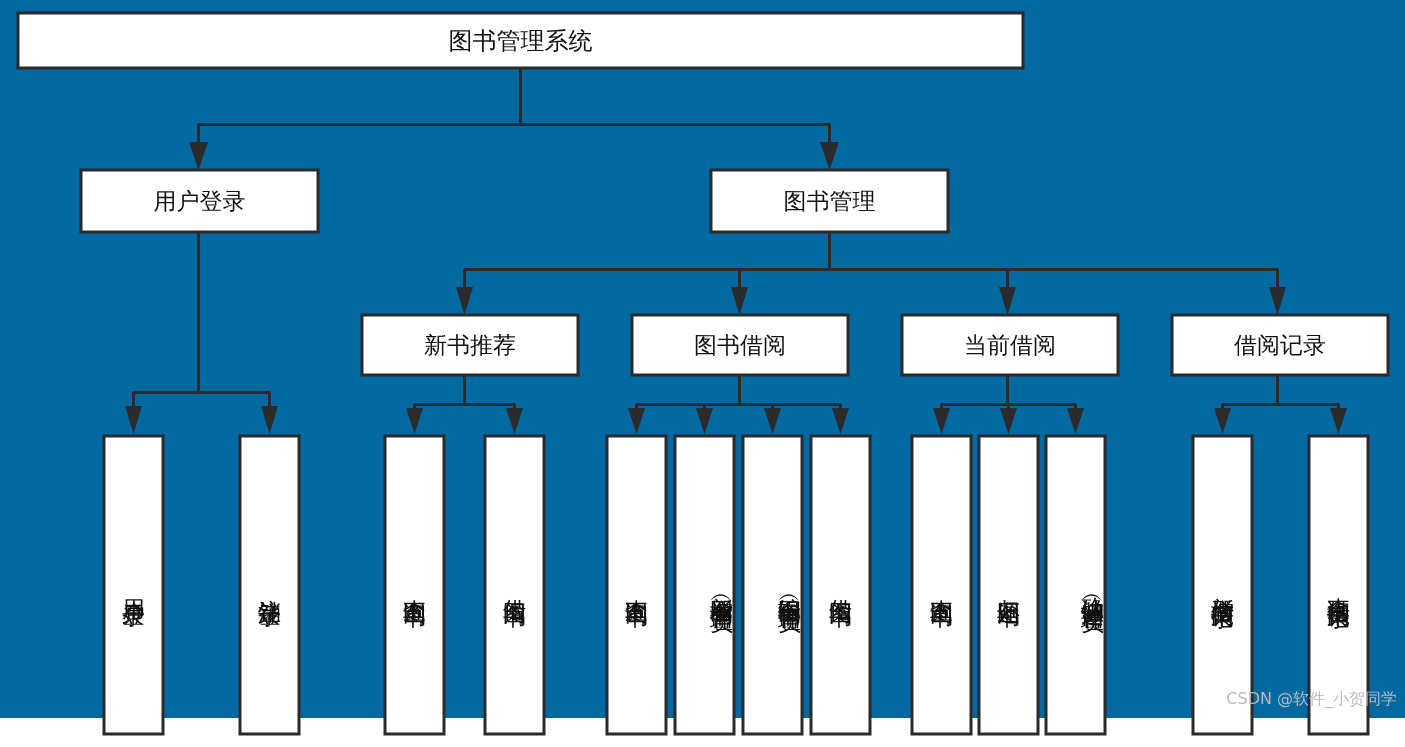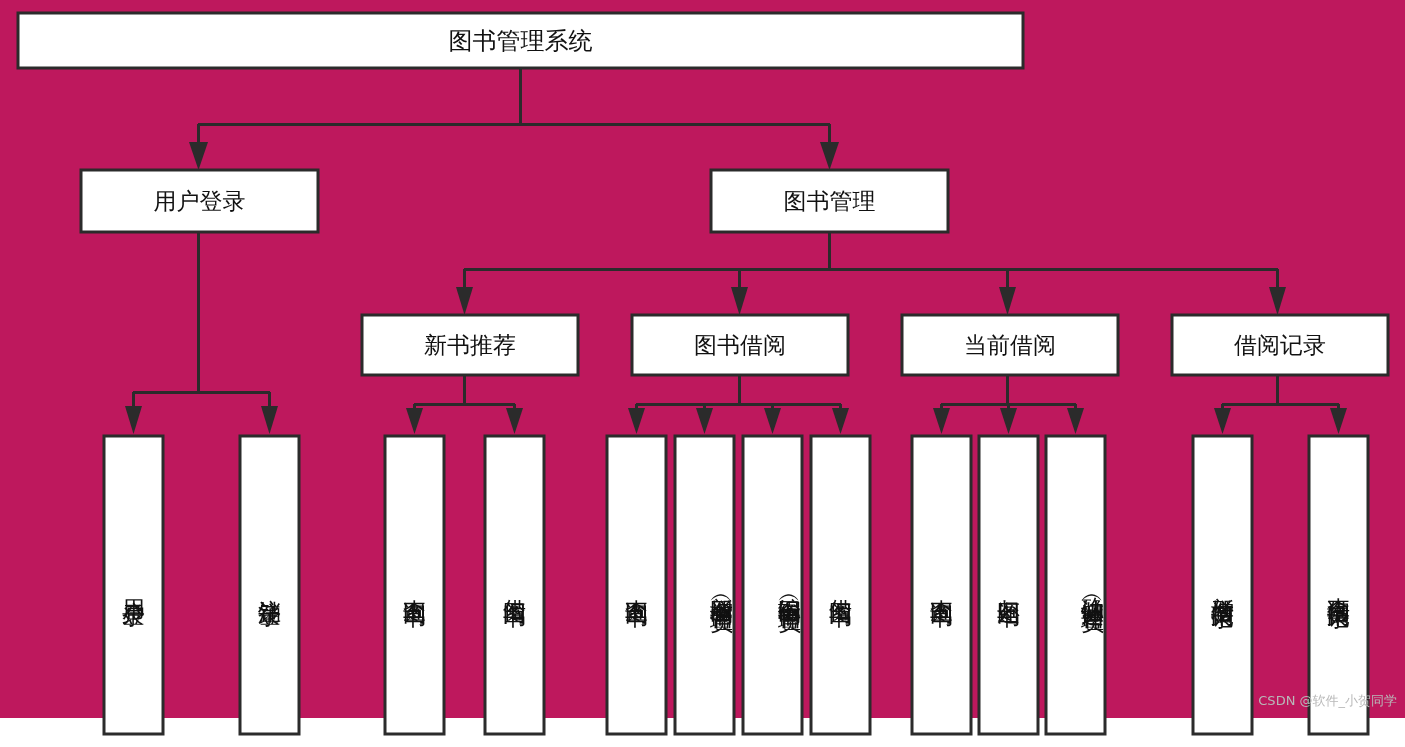--- a/index.html
+++ b/index.html
@@ -11,21 +11,21 @@
   body {
     width: 1405px;
     height: 747px;
     font-family: "DejaVu Sans", "Liberation Sans", sans-serif;
     overflow: hidden;
   }
   #diagram-root {
     position: relative;
     width: 1405px;
     height: 718px;
-    background: #be185d;
+    background: #0369a1;
   }
   svg#tree-svg {
     position: absolute;
     left: 0;
     top: 0;
     width: 1405px;
     height: 747px;
     display: block;
   }
   .node-box {
@@ -68,21 +68,21 @@
     align-items: center;
     justify-content: center;
     pointer-events: none;
     user-select: none;
   }
   .watermark {
     position: absolute;
     right: 8px;
     bottom: 8px;
     font-family: "DejaVu Sans", "Liberation Sans", sans-serif;
-    font-size: 13px;
+    font-size: 16px;
     color: #b9b9b9;
     white-space: nowrap;
     user-select: none;
   }
 </style>
 </head>
 <body>
 
 <div id="diagram-root">
 

